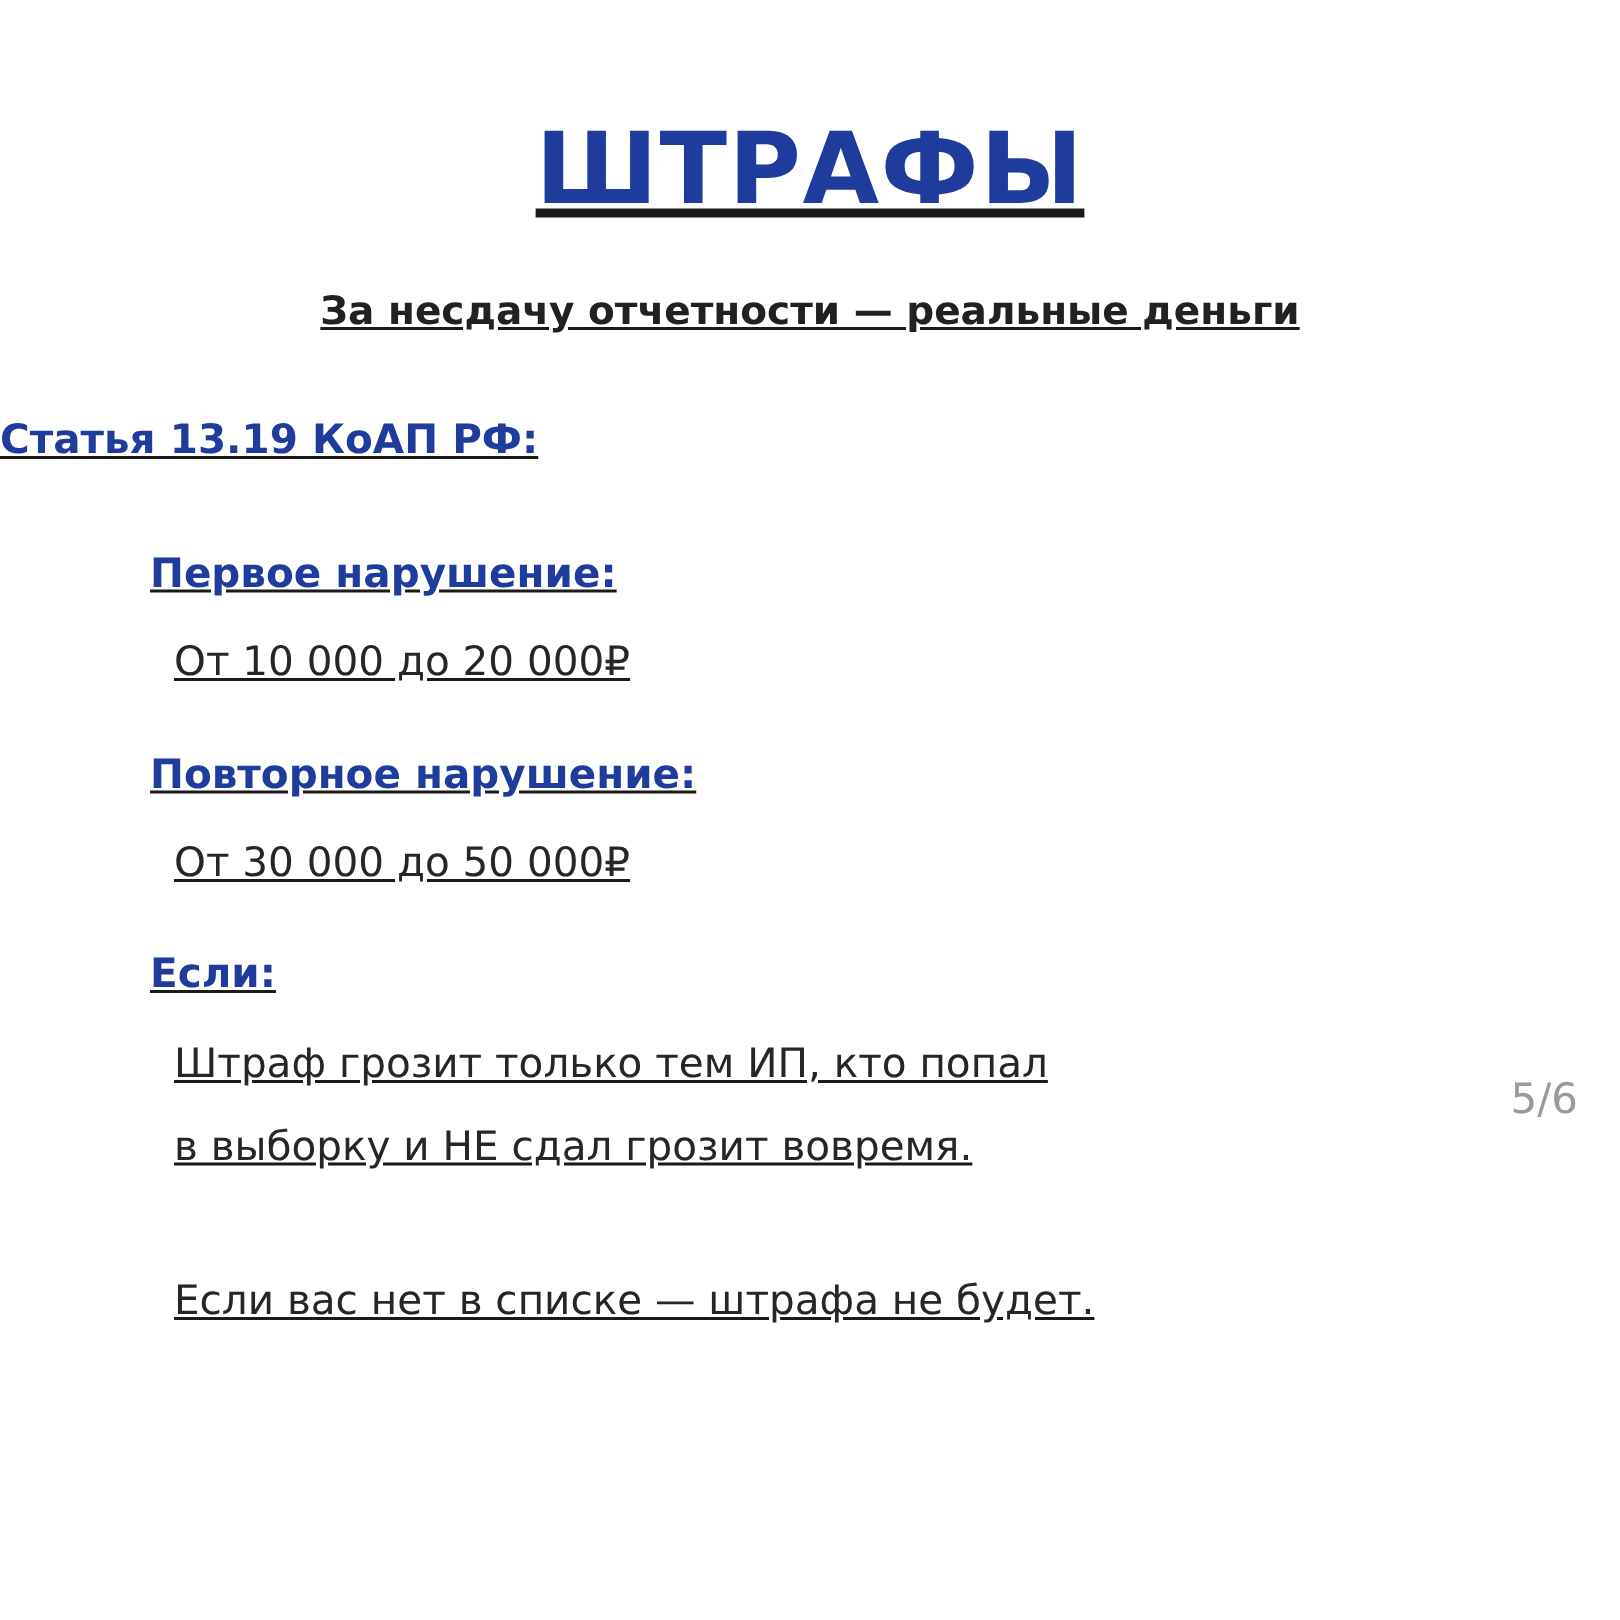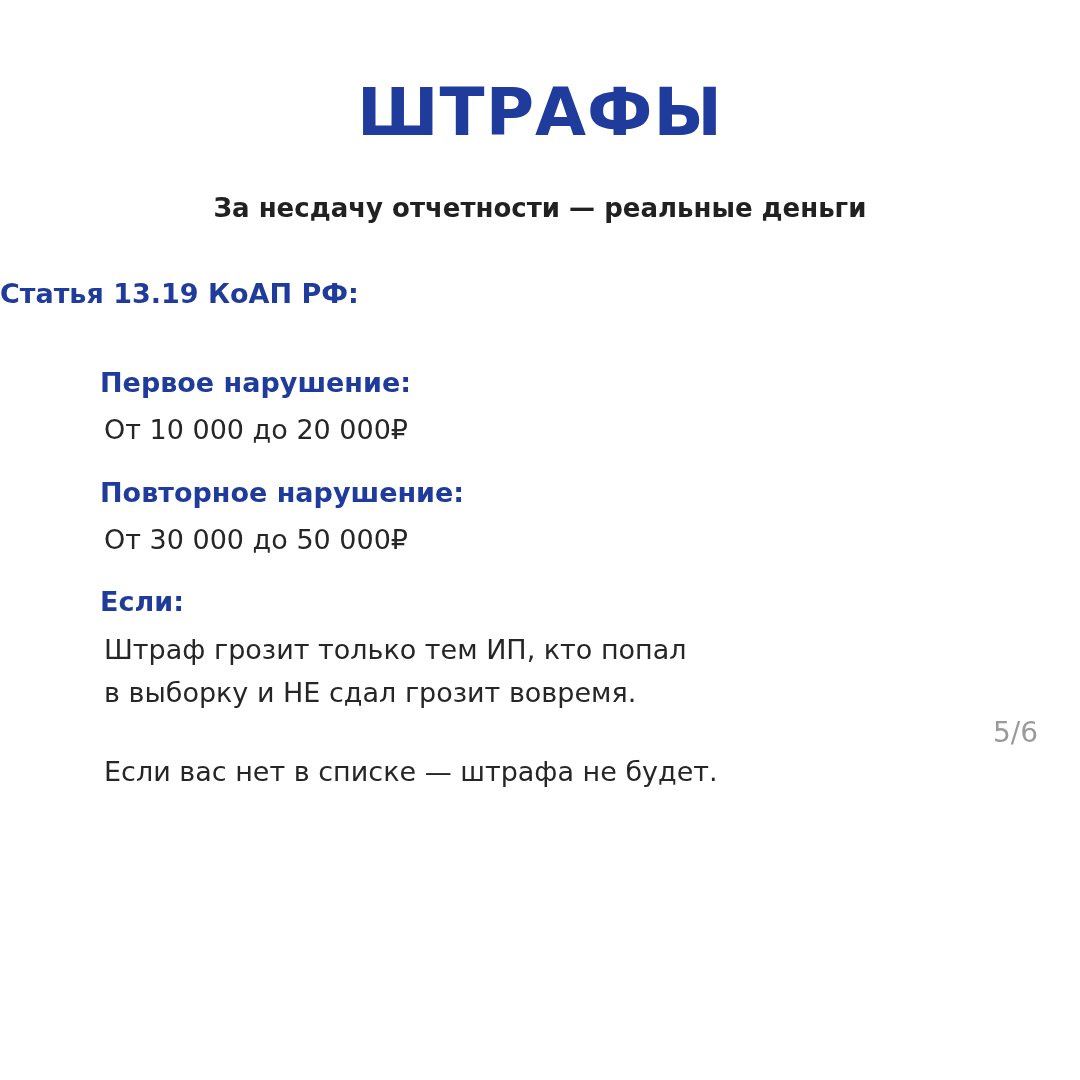--- a/index.html
+++ b/index.html
@@ -12,20 +12,21 @@
     background: #ffffff;
     font-family: "DejaVu Sans", "Liberation Sans", sans-serif;
     color: #1a1a1a;
     overflow: hidden;
   }
   .slide {
     position: relative;
     width: 1080px;
     height: 777px;
     box-sizing: border-box;
+    text-decoration: underline;
   }
   .title {
     text-align: center;
     font-size: 66px;
     font-weight: bold;
     color: #1f3b9b;
     letter-spacing: 1px;
     margin: 0;
     padding-top: 78px;
     line-height: 1.05;
@@ -57,33 +58,33 @@
     font-size: 27px;
     font-weight: bold;
     color: #1f3b9b;
     margin: 0;
     padding-top: 22px;
     line-height: 1.35;
   }
   .val {
     font-size: 27px;
     color: #262626;
-    margin: 4px;
+    margin: 16px;
     padding-top: 6px;
     line-height: 1.38;
   }
   .val.tight {
     padding-top: 2px;
   }
   .spacer-line {
     height: 32px;
   }
   .page-num {
     position: absolute;
-    right: 42px;
+    right: 28px;
     bottom: 28px;
     font-size: 28px;
     color: #9a9a9a;
   }
 </style>
 </head>
 <body>
 
 <div class="slide">
 

